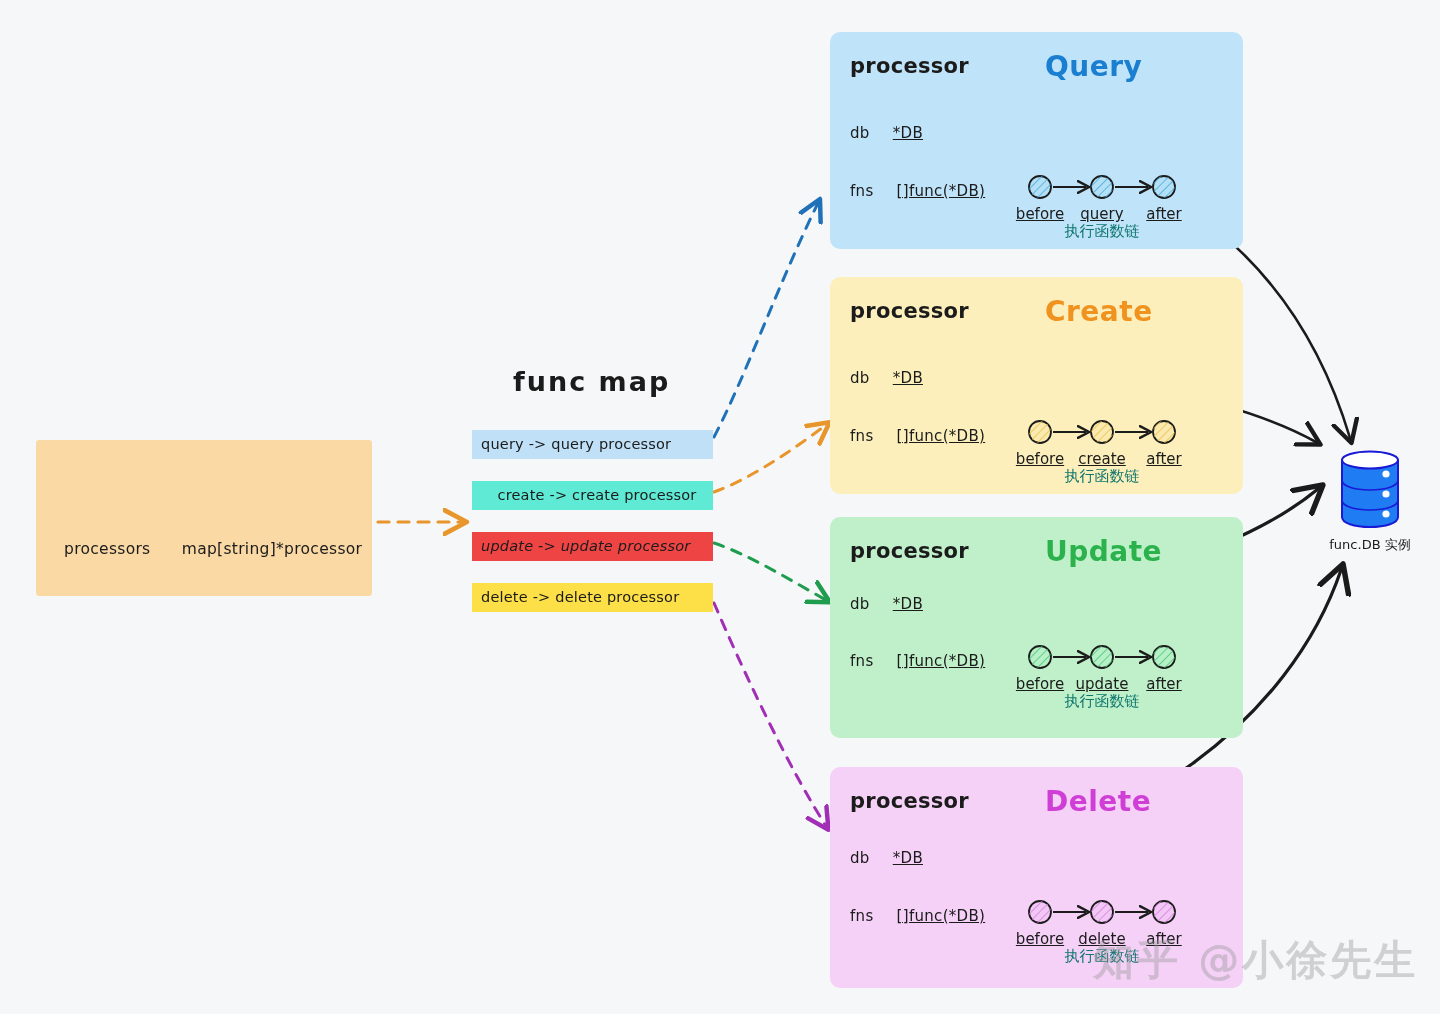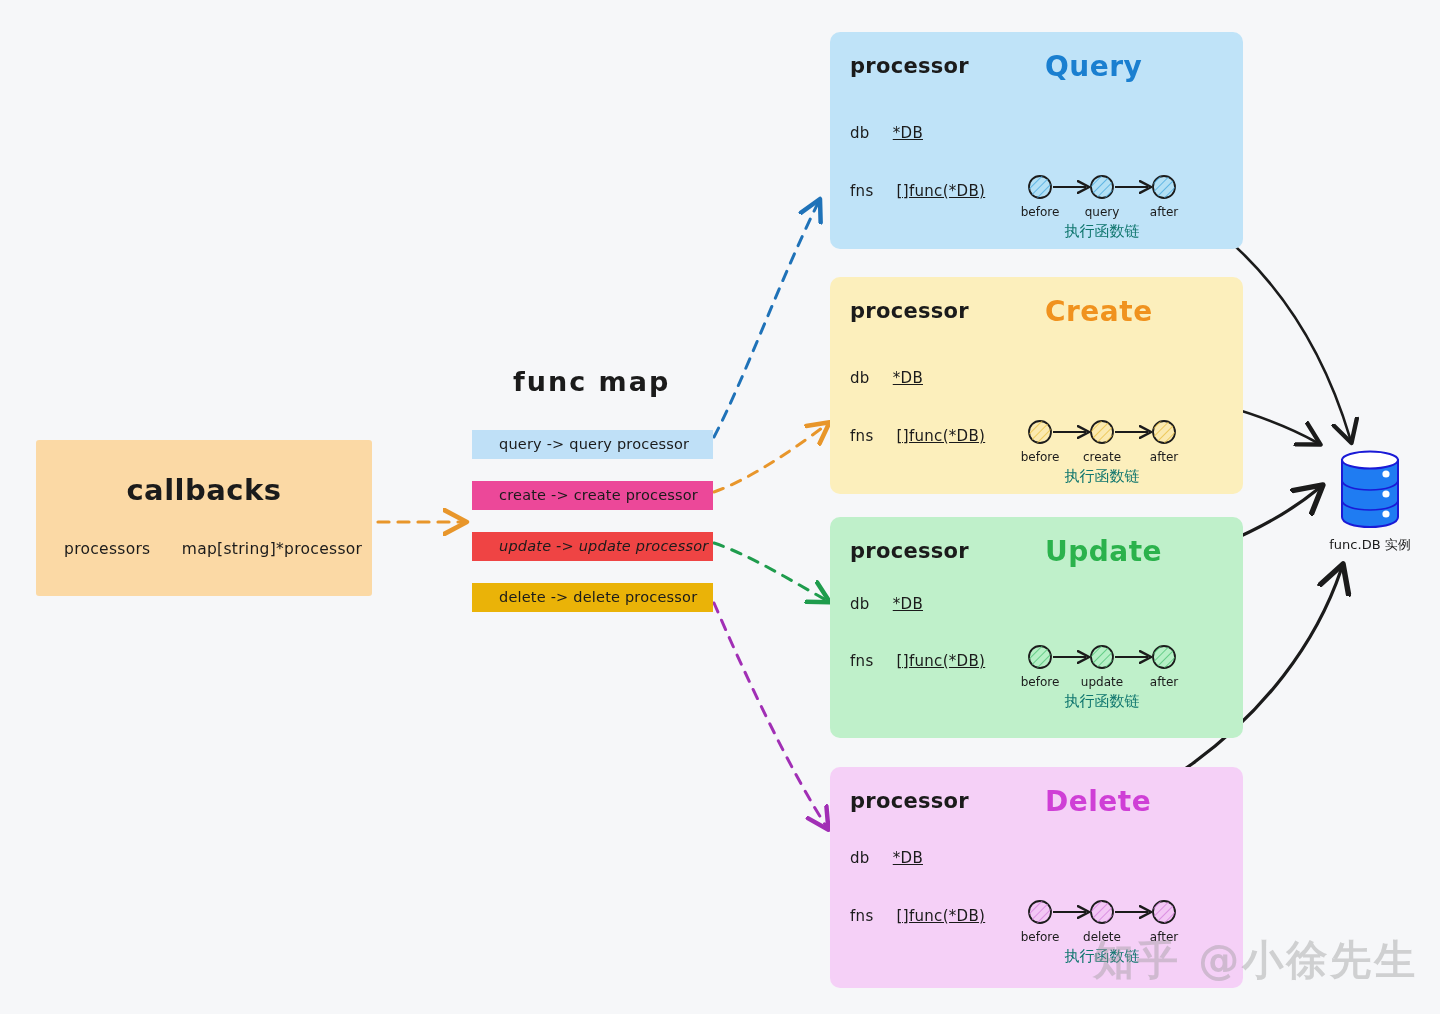--- a/index.html
+++ b/index.html
@@ -68,30 +68,30 @@
   }
   #crud-rows {
     left: 472px;
     top: 430px;
     width: 241px;
   }
   .crud-row {
     height: 29px;
     line-height: 29px;
     margin-bottom: 22px;
-    padding-left: 27px;
+    padding-left: 9px;
     font-size: 14.5px;
     color: #1b1b1b;
     letter-spacing: .2px;
     box-sizing: border-box;
   }
   .crud-row.query  { background: #bfe0f7; }
-  .crud-row.create { background: #ec4899; }
+  .crud-row.create { background: #5eead4; text-align: center; }
   .crud-row.update { background: #ef4444; font-style: italic; }
-  .crud-row.delete { background: #eab308; }
+  .crud-row.delete { background: #fde047; }
 
   
   .proc-card {
     left: 830px;
     width: 413px;
     border-radius: 10px;
   }
   #proc-query  { top: 32px;  height: 217px; background: #bfe3f8; }
   #proc-create { top: 277px; height: 217px; background: #fcefbc; }
   #proc-update { top: 517px; height: 221px; background: #bff0ca; }
@@ -146,24 +146,25 @@
   #proc-delete .chain { top: 128px; }
 
   .chain-svg { display: block; }
   .chain-labels {
     position: relative;
     height: 16px;
     margin-top: 1px;
   }
   .chain-labels span {
     position: absolute;
-    font-size: 12px;
+    font-size: 15px;
     color: #1b1b1b;
     transform: translateX(-50%);
     white-space: nowrap;
+    text-decoration: underline;
   }
   .cl-before { left: 18px; }
   .cl-mid    { left: 80px; }
   .cl-after  { left: 142px; }
 
   .chain-cn {
     position: absolute;
     left: 80px;
     top: 52px;
     transform: translateX(-50%);
@@ -235,21 +236,20 @@
     <path d="M936,128 C1110,140 1285,220 1350,438" fill="none" stroke="#1b1b1b" stroke-width="2.6" stroke-linecap="round" marker-end="url(#ah-black)"></path>
 
     <path d="M934,363 C1120,372 1250,405 1316,442" fill="none" stroke="#1b1b1b" stroke-width="2.6" stroke-linecap="round" marker-end="url(#ah-black)"></path>
 
     <path d="M938,603 C1110,596 1250,545 1318,489" fill="none" stroke="#1b1b1b" stroke-width="3.2" stroke-linecap="round" marker-end="url(#ah-black)"></path>
 
     <path d="M940,858 C1130,840 1290,720 1341,570" fill="none" stroke="#1b1b1b" stroke-width="3.2" stroke-linecap="round" marker-end="url(#ah-black)"></path>
   </svg>
 
   <div class="abs" id="callbacks-box">
-    <div id="callbacks-title">callbacks</div>
     <div id="callbacks-fields">
       <span class="fname">processors</span>
       <span class="ftype">map[string]*processor</span>
     </div>
   </div>
 
   <div class="abs" id="crud-title">func  map</div>
 
   <div class="abs" id="crud-rows">
     <div class="crud-row query">query -&gt; query processor</div>

